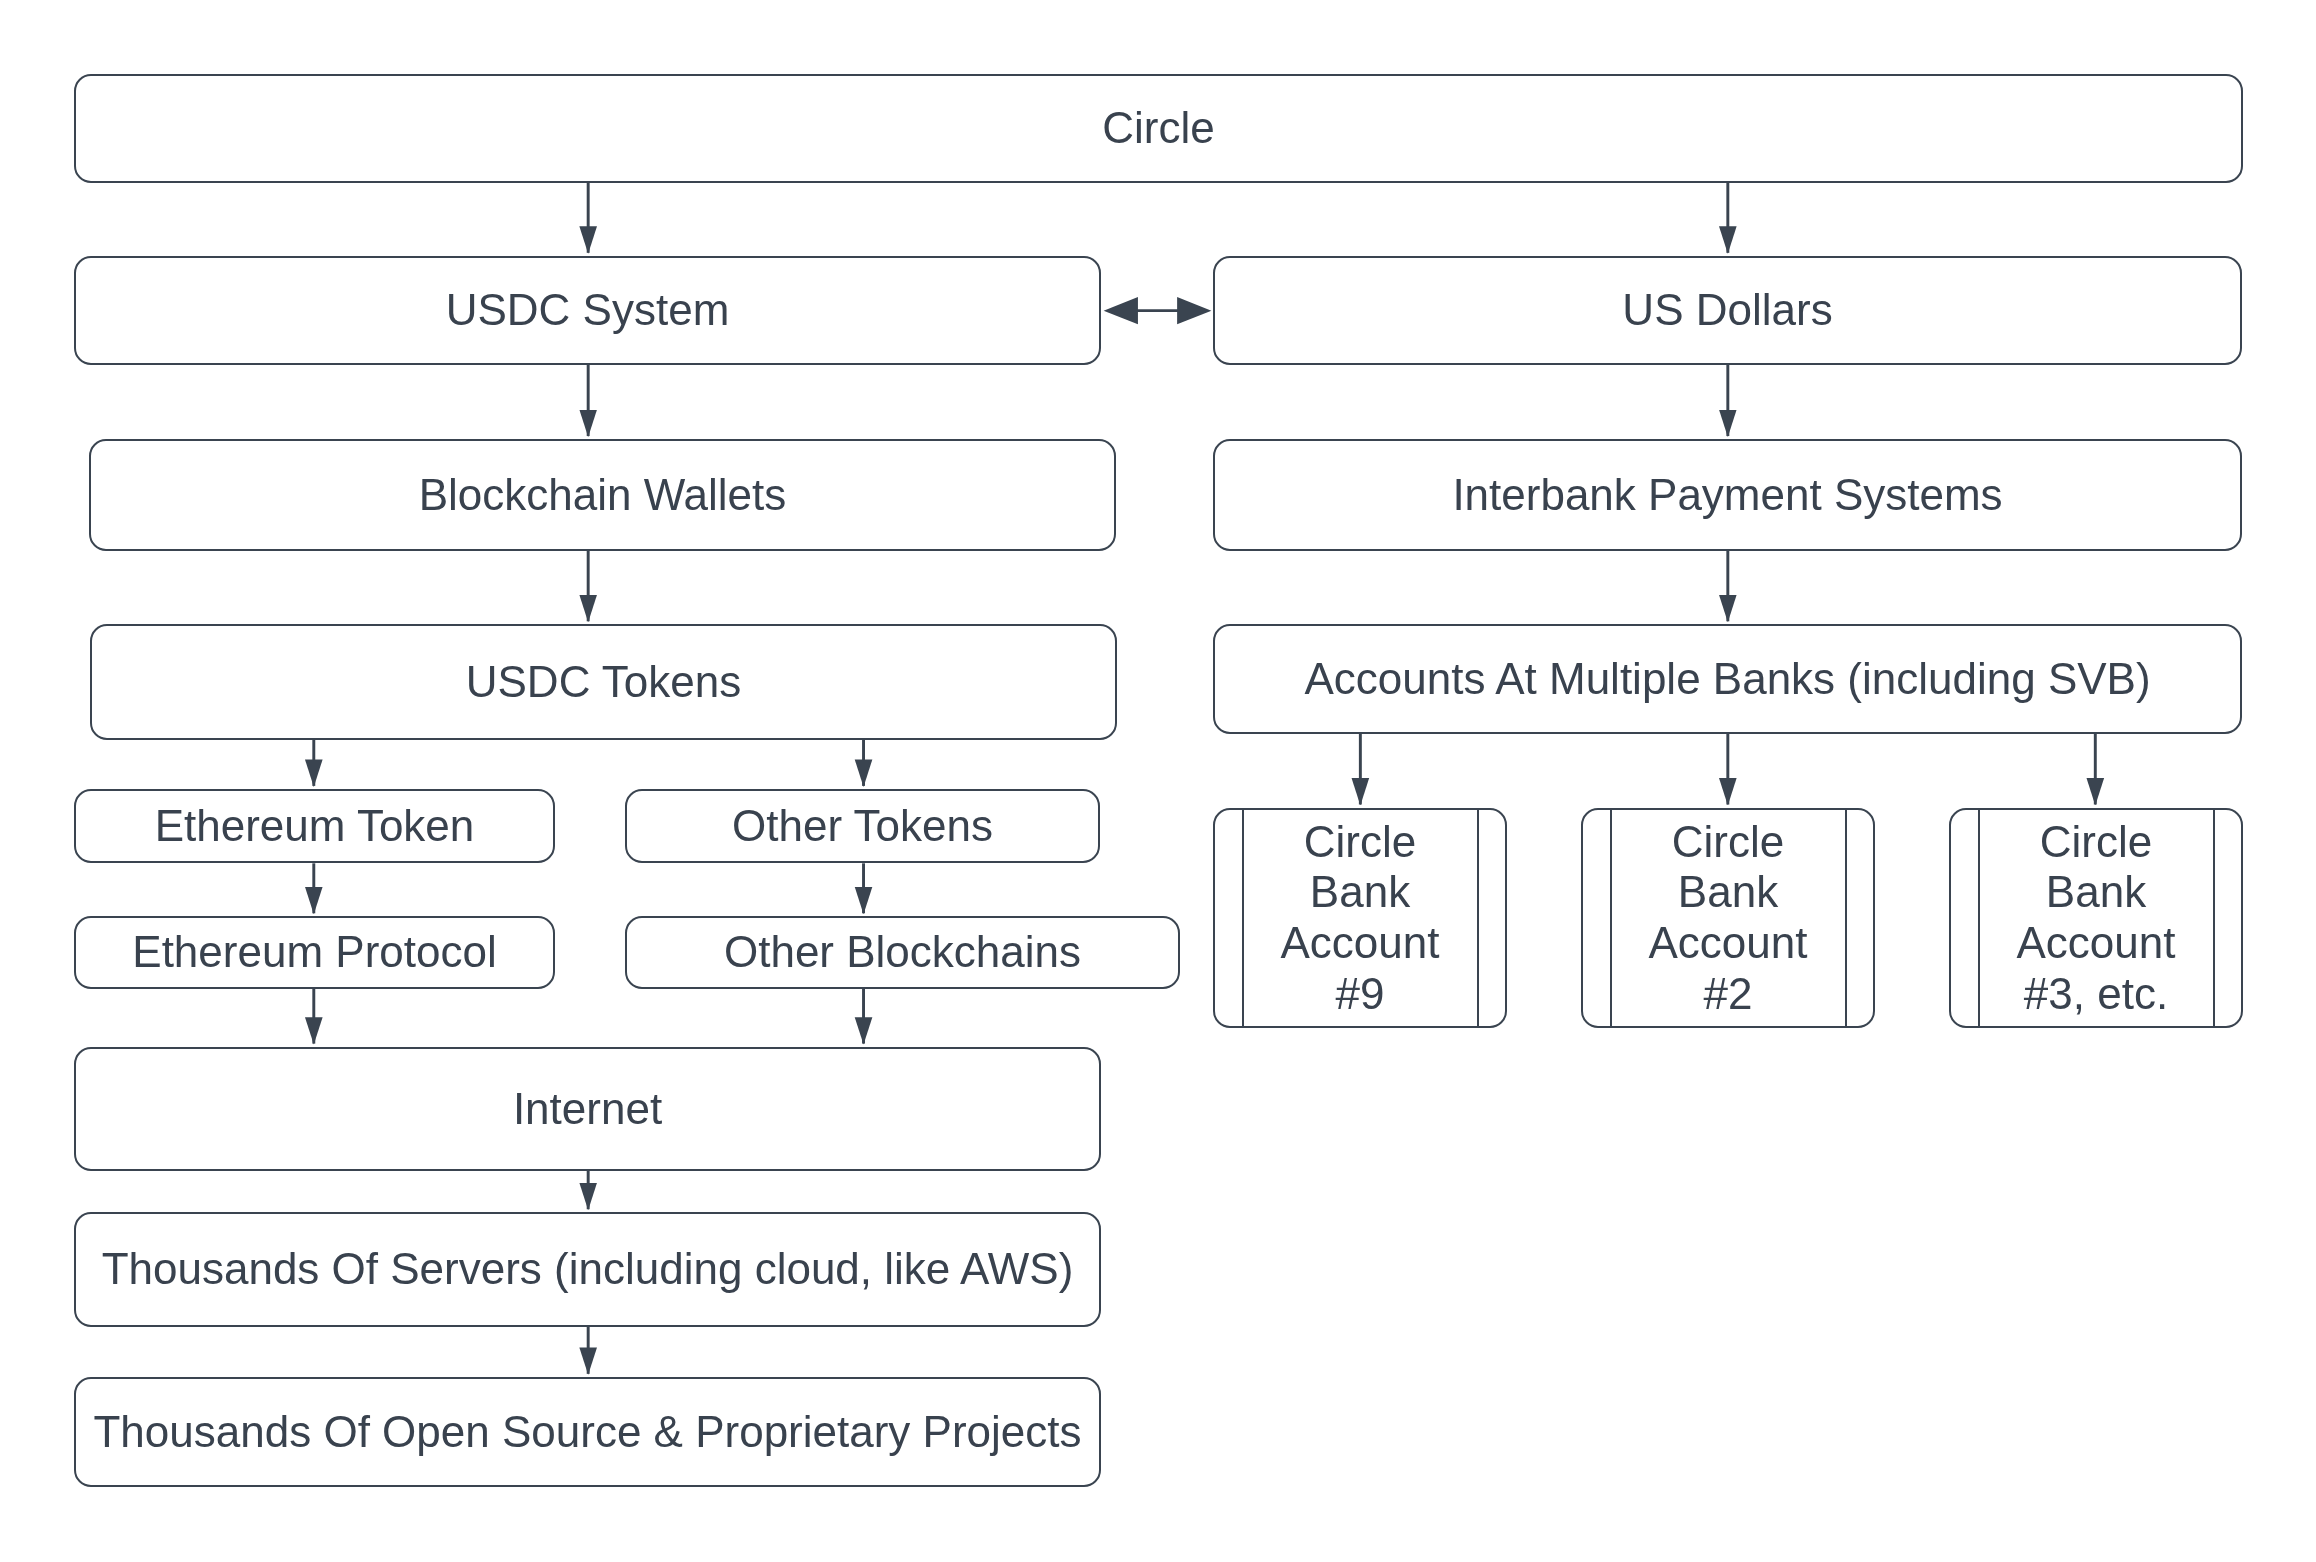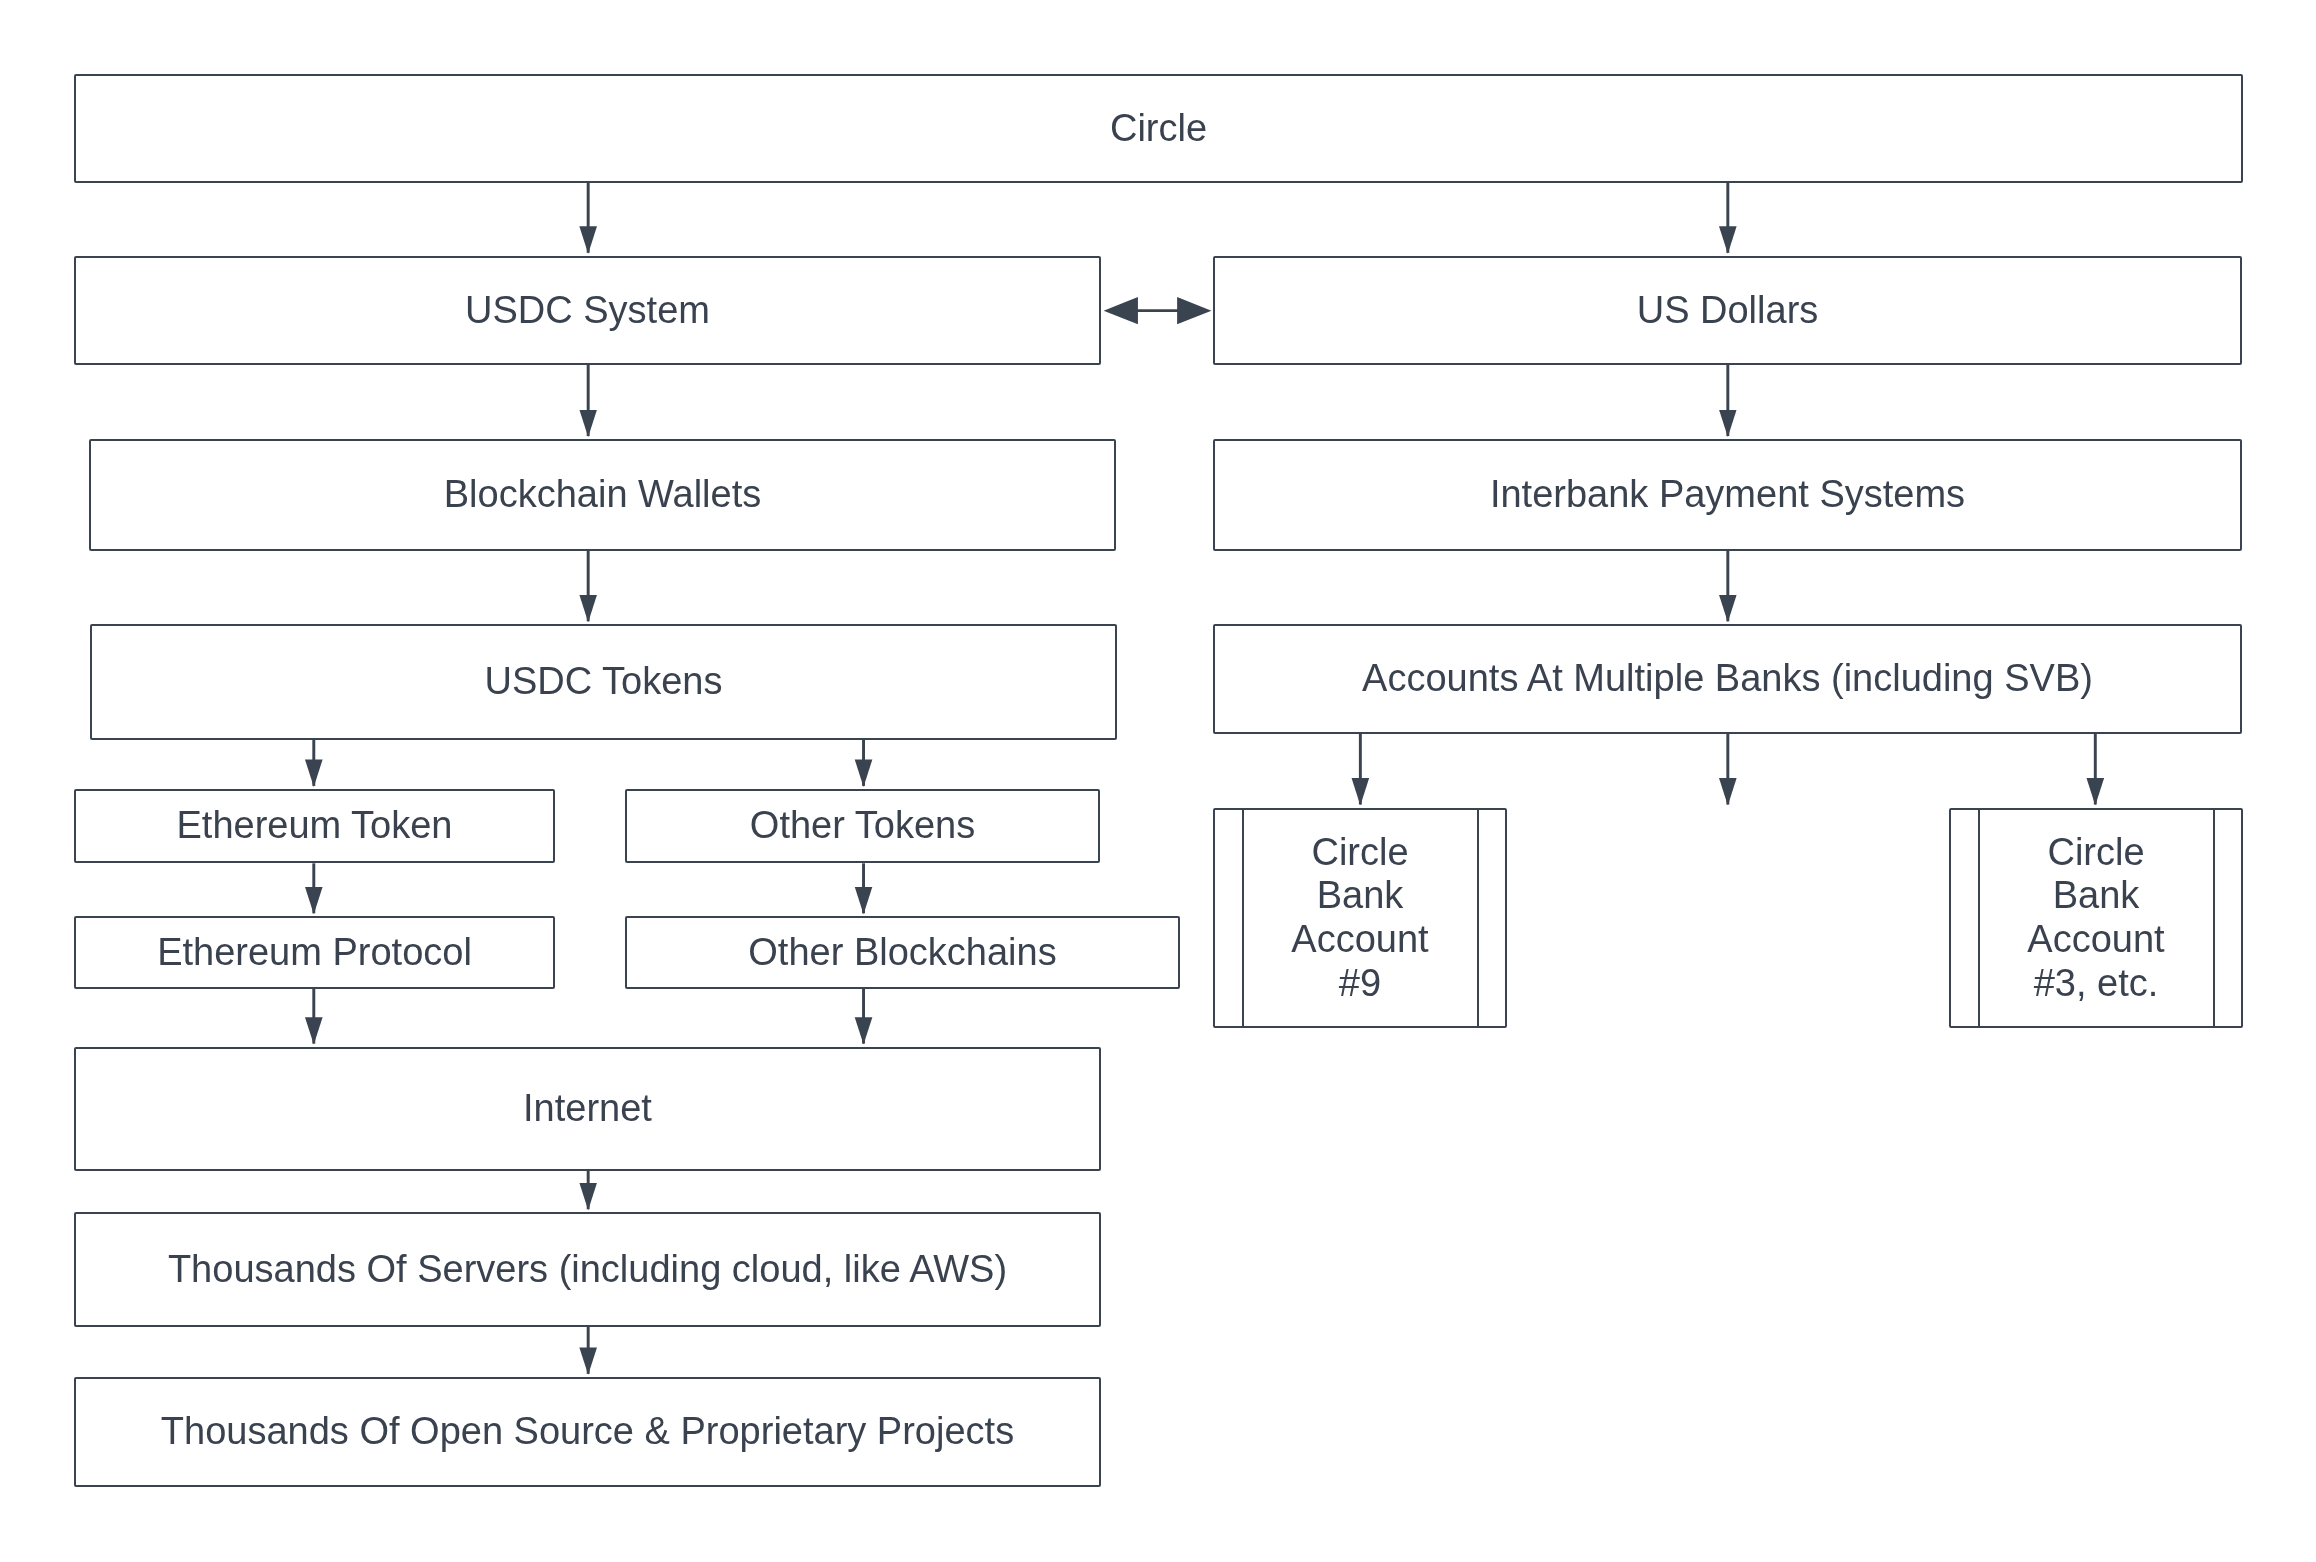--- a/index.html
+++ b/index.html
@@ -11,24 +11,24 @@
     margin:0;padding:0;background:var(--background);
     width:2316px;height:1562px;overflow:hidden;
   }
   .canvas{
     position:relative;width:2316px;height:1562px;
     font-family:"Liberation Sans","DejaVu Sans",sans-serif;
     color:var(--text);background:var(--background);
   }
   .node{
     position:absolute;box-sizing:border-box;
-    border:2.9px solid var(--stroke);border-radius:2px;
+    border:2.9px solid var(--stroke);border-radius:17px;
     background:var(--background);
     display:flex;align-items:center;justify-content:center;
-    text-align:center;font-size:38px;line-height:1.15;
+    text-align:center;font-size:44px;line-height:1.15;
   }
   .node .lbl{display:block;}
   .node.bank .lbl{max-width:174px;}
   .rails{
     position:absolute;top:0;bottom:0;left:26.5px;right:26.5px;
     border-left:2.9px solid var(--stroke);
     border-right:2.9px solid var(--stroke);
     pointer-events:none;
   }
   svg.connectors{
@@ -128,20 +128,24 @@
 
   <div class="node" style="left:74px;top:1377px;width:1027px;height:110px">
     <span class="lbl">Thousands Of Open Source &amp; Proprietary Projects</span>
   </div>
 
   <div class="node bank" style="left:1213px;top:808px;width:294px;height:220px">
     <div class="rails"></div>
     <span class="lbl">Circle Bank Account #9</span>
   </div>
 
+  <div class="node bank" style="left:1581px;top:808px;width:294px;height:220px">
+    <div class="rails"></div>
+    <span class="lbl">Circle Bank Account #2</span>
+  </div>
 
   <div class="node bank" style="left:1949px;top:808px;width:294px;height:220px">
     <div class="rails"></div>
     <span class="lbl">Circle Bank Account #3, etc.</span>
   </div>
 
 </div>
 
 
 </body></html>

